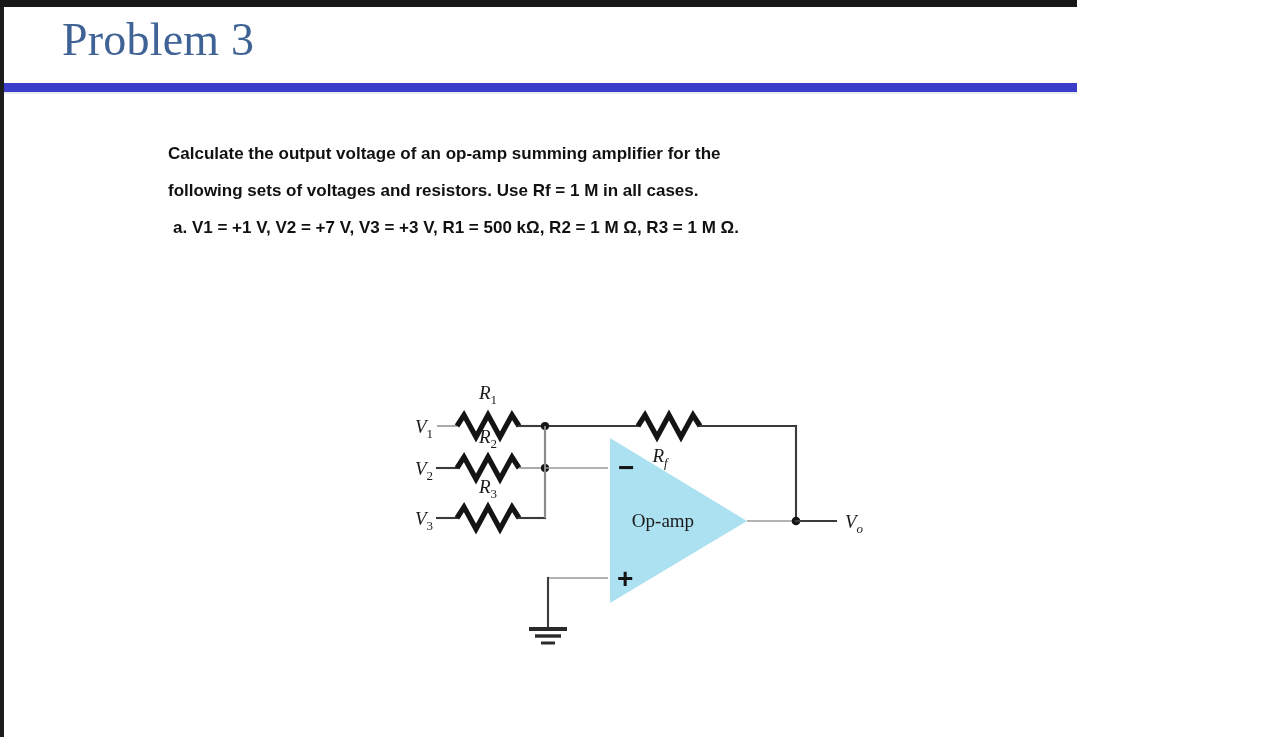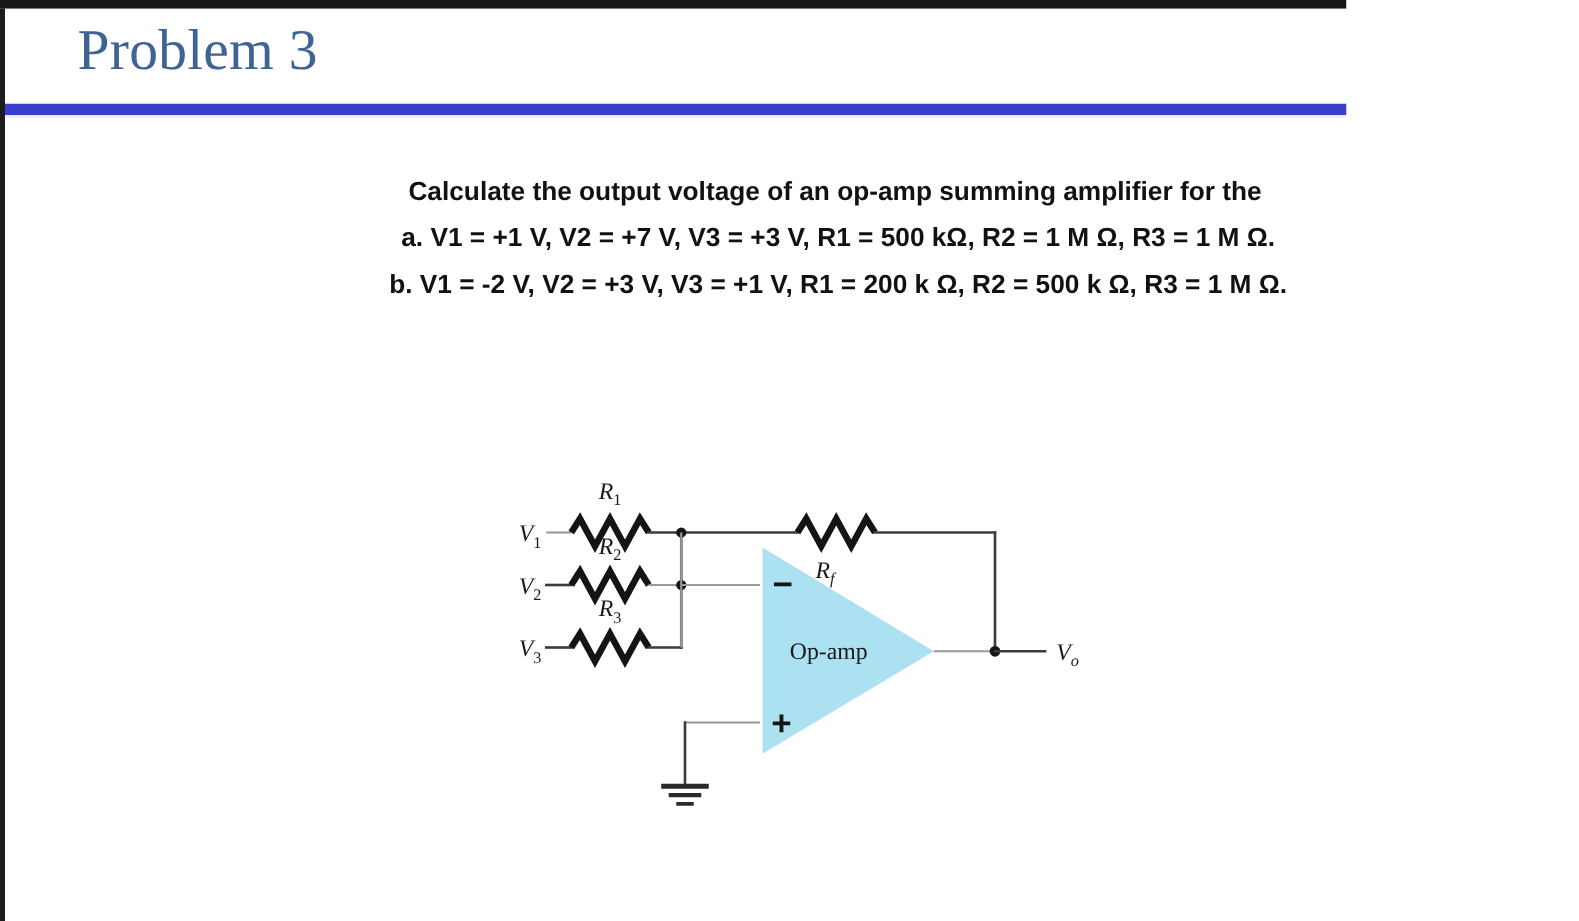--- a/index.html
+++ b/index.html
@@ -10,21 +10,20 @@
   }
   body {
     font-family: "Liberation Sans", sans-serif;
   }
   #page {
     position: relative;
     width: 1077px;
     height: 737px;
     background: #ffffff;
     overflow: hidden;
-    text-align: center;
   }
   
   .top-strip {
     position: absolute;
     left: 0; top: 0;
     width: 1263px; height: 7px;
     background: #181818;
   }
   
   .left-edge {
@@ -66,21 +65,21 @@
   
   .body-text {
     position: absolute;
     left: 168px; top: 135px;
     width: 1000px;
     color: #0d0d0d;
   }
   .ptext {
     font-family: "Liberation Sans", sans-serif;
     font-weight: 700;
-    font-size: 21px;
+    font-size: 17px;
     line-height: 37px;
     white-space: nowrap;
     color: #111111;
   }
   .ptext.indent {
     padding-left: 5px;
   }
   
   .circuit {
     position: absolute;
@@ -152,22 +151,22 @@
 
   <div class="header">
     <div class="page-title">Problem 3</div>
   </div>
 
   <div class="divider-band"></div>
   <div class="divider-shadow"></div>
 
   <div class="body-text">
     <div class="ptext">Calculate the output voltage of an op-amp summing amplifier for the</div>
+    <div class="ptext">following sets of voltages and resistors. Use Rf = 1 M in all cases.</div>
     <div class="ptext indent">a. V1 = +1 V, V2 = +7 V, V3 = +3 V, R1 = 500 kΩ, R2 = 1 M Ω, R3 = 1 M Ω.</div>
-    <div class="ptext indent">b. V1 = -2 V, V2 = +3 V, V3 = +1 V, R1 = 200 k Ω, R2 = 500 k Ω, R3 = 1 M Ω.</div>
   </div>
 
   <div class="circuit">
     <svg width="520" height="320" viewBox="0 0 520 320" xmlns="http://www.w3.org/2000/svg">
 
       <polygon class="opamp-fill" points="215,83 215,248 352,166"></polygon>
 
       <path class="wire" d="M 150,71 L 150,163"></path>
 
       <path class="wire" d="M 150,71 L 243,71"></path>

